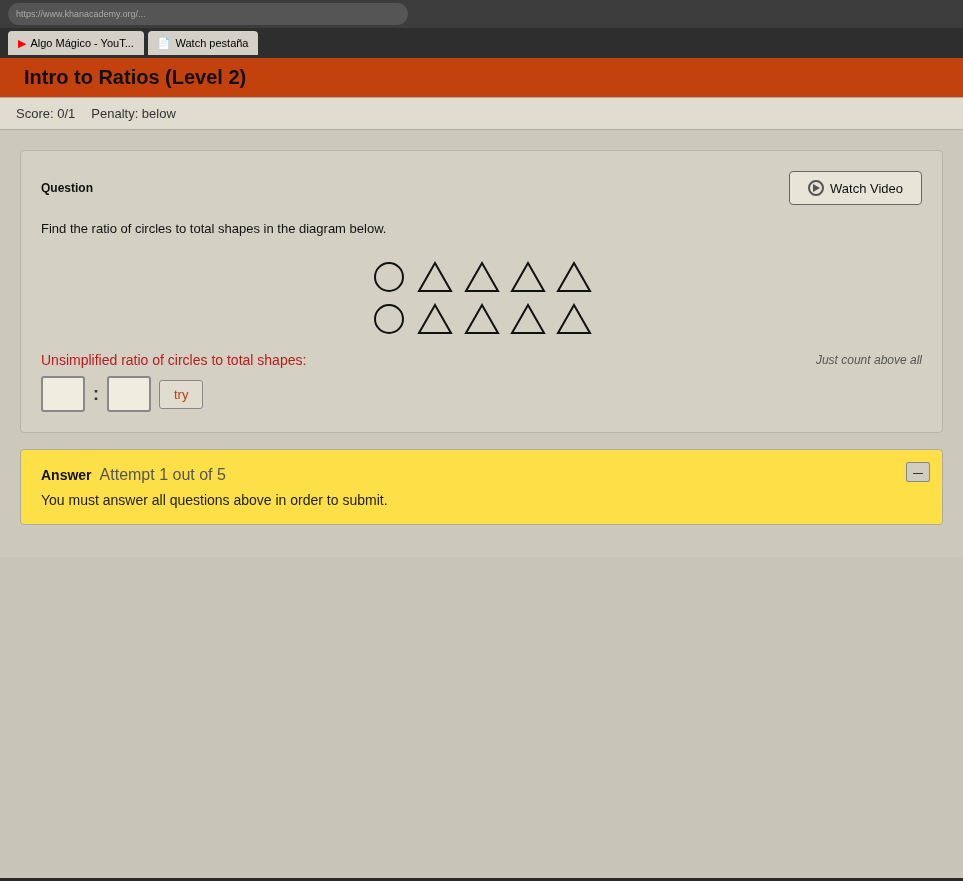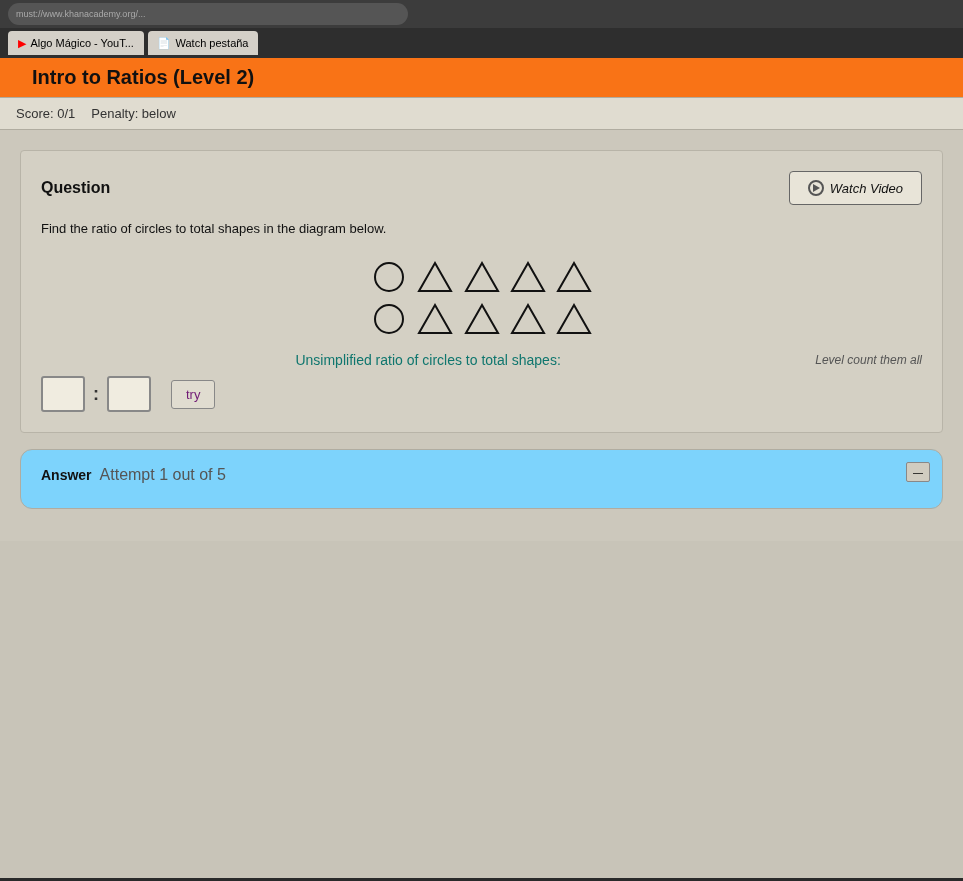--- a/index.html
+++ b/index.html
@@ -44,22 +44,22 @@
     }
 
     
     .page-wrapper {
       background: #c8c4b8;
       min-height: 820px;
       padding: 0;
     }
 
     .page-header {
-      background: #f97316;
-      padding: 8px 32px;
+      background: #c2410c;
+      padding: 8px 24px;
       border-bottom: 1px solid #b0aca0;
     }
 
     .page-title {
       font-size: 20px;
       font-weight: bold;
       color: #111;
     }
 
     .score-bar {
@@ -87,21 +87,21 @@
     }
 
     .question-header {
       display: flex;
       align-items: center;
       justify-content: space-between;
       margin-bottom: 16px;
     }
 
     .question-label {
-      font-size: 16px;
+      font-size: 12px;
       font-weight: bold;
       color: #111;
     }
 
     .btn-group {
       display: flex;
       gap: 8px;
     }
 
     .btn {
@@ -112,21 +112,20 @@
       font-size: 13px;
       cursor: pointer;
       color: #111;
       display: flex;
       align-items: center;
       gap: 6px;
     }
 
     .btn-watch {
       border-color: #666;
-      font-style: italic;
     }
 
     .play-circle {
       width: 16px;
       height: 16px;
       border: 2px solid #555;
       border-radius: 50%;
       display: flex;
       align-items: center;
       justify-content: center;
@@ -142,23 +141,22 @@
     }
 
     .question-text {
       font-size: 13px;
       color: #111;
       margin-bottom: 20px;
     }
 
     .ratio-label {
       font-size: 14px;
-      color: #0f766e;
+      color: #b91c1c;
       flex: 1;
-      text-align: center;
     }
 
     .hint-text {
       font-size: 12px;
       color: #555;
       font-style: italic;
     }
 
     .ratio-inputs {
       display: flex;
@@ -185,28 +183,28 @@
       padding: 0 4px;
     }
 
     .try-btn {
       padding: 6px 14px;
       border: 1px solid #888;
       border-radius: 3px;
       background: #e0dcd0;
       font-size: 13px;
       cursor: pointer;
-      color: #701a75;
-      margin-left: 16px;
+      color: #c2410c;
+      margin-left: 4px;
     }
 
     .answer-section {
-      background: #7dd3fc;
+      background: #fde047;
       border: 1px solid #b0aca0;
-      border-radius: 12px;
+      border-radius: 4px;
       padding: 16px 20px;
       margin-bottom: 12px;
       position: relative;
     }
 
     .answer-header {
       display: flex;
       align-items: center;
       gap: 8px;
       margin-bottom: 8px;
@@ -292,21 +290,21 @@
       padding: 0 8px;
       font-size: 10px;
       color: #ddd;
     }
   </style>
 </head>
 <body>
 
 <div class="browser-bar">
   <div class="url-bar">
-    <span style="font-size:9px;color:#aaa">must://www.khanacademy.org/...</span>
+    <span style="font-size:9px;color:#aaa">https://www.khanacademy.org/...</span>
   </div>
 </div>
 
 <div class="browser-tabs">
   <div class="tab-item">
     <span style="color:red;">▶</span>
     <span>Algo Mágico - YouT...</span>
   </div>
   <div class="tab-item">
     <span>📄</span>
@@ -379,37 +377,38 @@
             <polygon points="18,4 34,32 2,32" fill="none" stroke="#111" stroke-width="2"></polygon>
           </svg>
           <svg width="36" height="36" style="display:inline-block;vertical-align:middle;margin:3px;">
             <polygon points="18,4 34,32 2,32" fill="none" stroke="#111" stroke-width="2"></polygon>
           </svg>
         </div>
       </div>
 
       <div class="ratio-hint-row">
         <span class="ratio-label">Unsimplified ratio of circles to total shapes:</span>
-        <span class="hint-text">Level count them all</span>
+        <span class="hint-text">Just count above all</span>
       </div>
 
       <div class="ratio-inputs">
         <input type="text" class="ratio-input" value="" style="">
         <span class="colon-sep">:</span>
         <input type="text" class="ratio-input" value="" style="">
         <button class="try-btn">try</button>
       </div>
 
     </div>
 
     <div class="answer-section">
       <div class="answer-header">
         <span class="answer-label">Answer</span>
         <span class="attempt-text">Attempt 1 out of 5</span>
       </div>
+      <div class="answer-body">You must answer all questions above in order to submit.</div>
       <div class="minimize-btn">
         <span>—</span>
       </div>
     </div>
 
 
   </div>
 
 </div>
 

